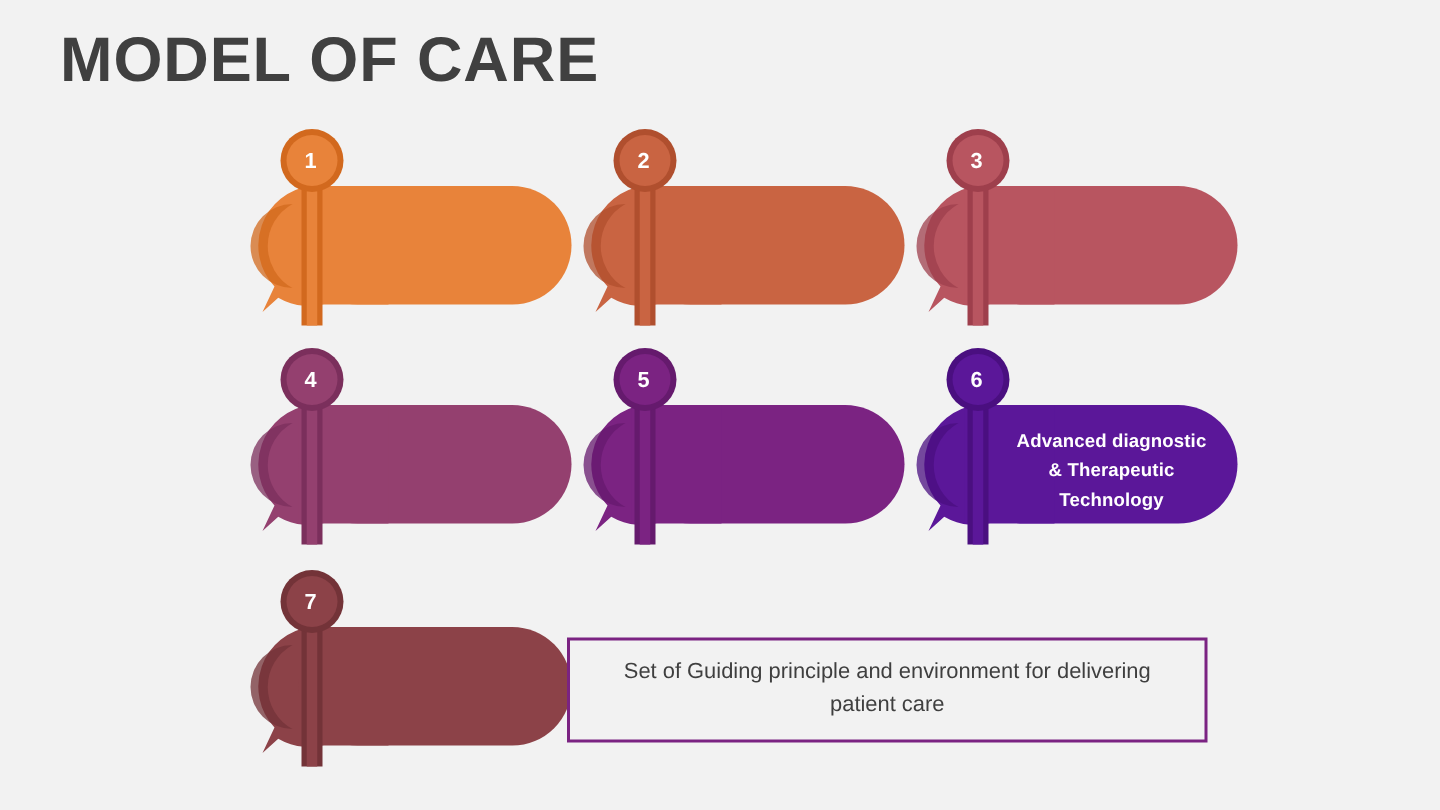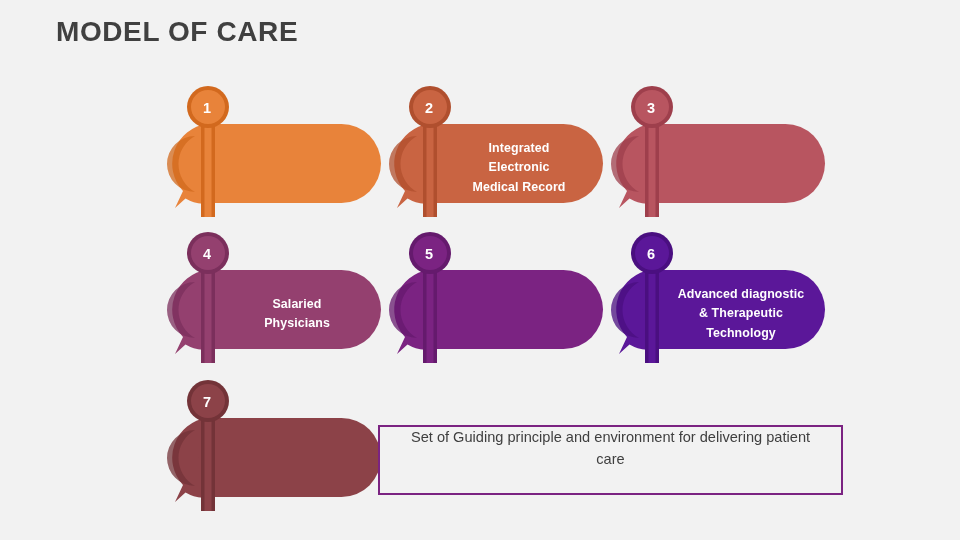--- a/index.html
+++ b/index.html
@@ -19,23 +19,23 @@
   #slide {
     position: absolute;
     left: 0; top: 0;
     width: 960px;
     height: 540px;
     background: #f2f2f2;
   }
 
   #page-title {
     position: absolute;
-    left: 56px;
+    left: 40px;
     top: 16px;
-    font-size: 28px;
+    font-size: 42px;
     font-weight: bold;
     letter-spacing: 0.6px;
     color: #404040;
     font-family: "Liberation Sans", sans-serif;
   }
 
   
   .item {
     position: absolute;
     width: 224px;
@@ -84,27 +84,27 @@
     font-size: 14.5px;
     font-weight: bold;
     pointer-events: none;
   }
 
   
   #caption-box {
     position: absolute;
     left: 378px;
     top: 425px;
-    width: 465px;
+    width: 427px;
     height: 70px;
     border: 2px solid #7b2382;
     background: #f2f2f2;
     box-sizing: border-box;
     display: flex;
-    align-items: flex-start;
+    align-items: center;
     justify-content: center;
     text-align: center;
   }
   #caption-box .caption-text {
     color: #3f3f3f;
     font-size: 14.6px;
     line-height: 1.5;
     padding: 0 16px;
   }
 </style>
@@ -134,23 +134,20 @@
           <path d="M50 38 A40 40 0 1 1 28.5 112.5 L18 122 L26 105 A40 40 0 0 1 50 38 Z" fill="#C96442"></path>
           <path d="M38 50 A32 32 0 0 0 38 106 A25 25 0 0 1 38 50 Z" fill="#B04F2E" opacity="0.75"></path>
           <rect x="42" y="38" width="182" height="79" rx="39.5" ry="39.5" fill="#C96442"></rect>
           <rect x="42" y="38" width="60" height="79" fill="#C96442"></rect>
           <rect x="44" y="18" width="14" height="113" fill="#B04F2E"></rect>
           <rect x="47.5" y="18" width="7" height="113" fill="#C96442"></rect>
           <circle cx="51" cy="21" r="21" fill="#B04F2E"></circle>
           <circle cx="51" cy="21" r="17" fill="#C96442"></circle>
         </svg>
         <div class="num">2</div>
-        <div class="label">
-          <span>Integrated<br>Electronic<br>Medical Record</span>
-        </div>
       </div>
       <div class="item" style="left: 601px; top: 86px;">
         <svg class="pin-svg" viewBox="0 0 224 135">
           <path d="M50 38 A40 40 0 1 1 28.5 112.5 L18 122 L26 105 A40 40 0 0 1 50 38 Z" fill="#B85560"></path>
           <path d="M38 50 A32 32 0 0 0 38 106 A25 25 0 0 1 38 50 Z" fill="#9E3F4C" opacity="0.75"></path>
           <rect x="42" y="38" width="182" height="79" rx="39.5" ry="39.5" fill="#B85560"></rect>
           <rect x="42" y="38" width="60" height="79" fill="#B85560"></rect>
           <rect x="44" y="18" width="14" height="113" fill="#9E3F4C"></rect>
           <rect x="47.5" y="18" width="7" height="113" fill="#B85560"></rect>
           <circle cx="51" cy="21" r="21" fill="#9E3F4C"></circle>
@@ -163,23 +160,20 @@
           <path d="M50 38 A40 40 0 1 1 28.5 112.5 L18 122 L26 105 A40 40 0 0 1 50 38 Z" fill="#94406F"></path>
           <path d="M38 50 A32 32 0 0 0 38 106 A25 25 0 0 1 38 50 Z" fill="#7B2F5C" opacity="0.75"></path>
           <rect x="42" y="38" width="182" height="79" rx="39.5" ry="39.5" fill="#94406F"></rect>
           <rect x="42" y="38" width="60" height="79" fill="#94406F"></rect>
           <rect x="44" y="18" width="14" height="113" fill="#7B2F5C"></rect>
           <rect x="47.5" y="18" width="7" height="113" fill="#94406F"></rect>
           <circle cx="51" cy="21" r="21" fill="#7B2F5C"></circle>
           <circle cx="51" cy="21" r="17" fill="#94406F"></circle>
         </svg>
         <div class="num">4</div>
-        <div class="label">
-          <span>Salaried<br>Physicians</span>
-        </div>
       </div>
       <div class="item" style="left: 379px; top: 232px;">
         <svg class="pin-svg" viewBox="0 0 224 135">
           <path d="M50 38 A40 40 0 1 1 28.5 112.5 L18 122 L26 105 A40 40 0 0 1 50 38 Z" fill="#7B2382"></path>
           <path d="M38 50 A32 32 0 0 0 38 106 A25 25 0 0 1 38 50 Z" fill="#651A6D" opacity="0.75"></path>
           <rect x="42" y="38" width="182" height="79" rx="39.5" ry="39.5" fill="#7B2382"></rect>
           <rect x="42" y="38" width="60" height="79" fill="#7B2382"></rect>
           <rect x="44" y="18" width="14" height="113" fill="#651A6D"></rect>
           <rect x="47.5" y="18" width="7" height="113" fill="#7B2382"></rect>
           <circle cx="51" cy="21" r="21" fill="#651A6D"></circle>

